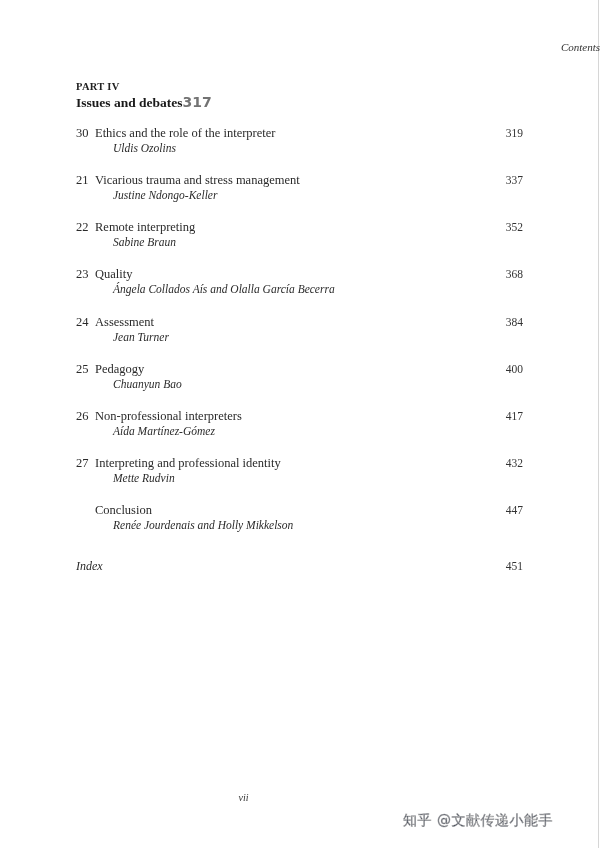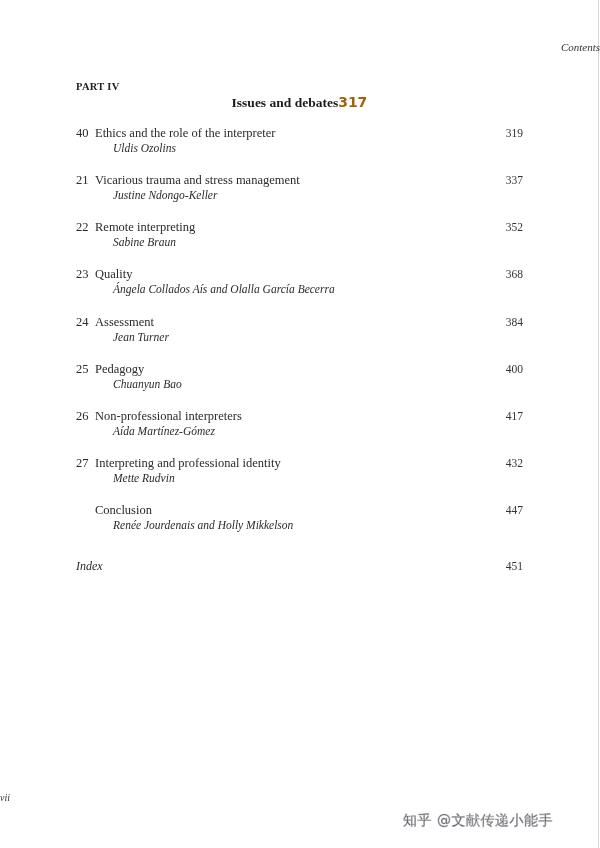--- a/index.html
+++ b/index.html
@@ -41,33 +41,33 @@
       font-size: 10.5px;
       letter-spacing: 0.3px;
       color: #222;
     }
     .part-title-row {
       position: absolute;
       top: 94px;
       left: 76px;
       width: 447px;
       display: flex;
-      justify-content: center;
+      justify-content: flex-start;
       align-items: baseline;
     }
     .part-title {
       font-weight: bold;
       font-size: 13.5px;
       color: #1a1a1a;
     }
     .part-page {
       font-family: "DejaVu Sans", "Liberation Sans", sans-serif;
       font-weight: bold;
       font-size: 14px;
-      color: #a16207;
+      color: #737373;
     }
     .toc-entry {
       position: absolute;
       left: 76px;
       width: 447px;
     }
     .toc-line {
       display: flex;
       align-items: baseline;
       font-size: 12.5px;
@@ -110,21 +110,21 @@
     }
     .index-page {
       font-size: 11.5px;
       color: #333;
     }
     .folio {
       position: absolute;
       top: 792px;
       left: 0;
       width: 487px;
-      text-align: left;
+      text-align: center;
       font-style: italic;
       font-size: 10px;
       color: #333;
     }
     .watermark {
       position: absolute;
       top: 812px;
       left: 403px;
       font-family: "DejaVu Sans", sans-serif;
       font-size: 14px;
@@ -142,21 +142,21 @@
 <div class="running-head">Contents</div>
 
 <div class="part-label">PART IV</div>
 <div class="part-title-row">
   <span class="part-title">Issues and debates</span>
   <span class="part-page">317</span>
 </div>
 
 <div class="toc-entry" style="top:126px">
   <div class="toc-line">
-    <span class="toc-num">40</span>
+    <span class="toc-num">30</span>
     <span class="toc-title">Ethics and the role of the interpreter</span>
     <span class="toc-page">319</span>
   </div>
   <div class="toc-author">Uldis Ozolins</div>
 </div>
 
 <div class="toc-entry" style="top:173px">
   <div class="toc-line">
     <span class="toc-num">21</span>
     <span class="toc-title">Vicarious trauma and stress management</span>

